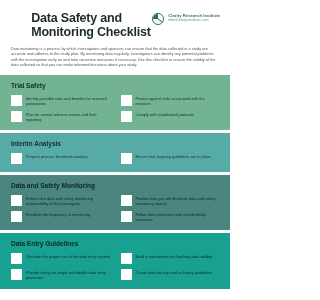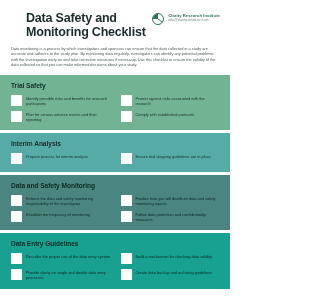--- a/index.html
+++ b/index.html
@@ -16,23 +16,23 @@
   .page {
     width: 230px;
     height: 300px;
     position: relative;
     background: #ffffff;
     box-sizing: border-box;
   }
 
   
   .header {
-    padding: 11px 10px 0 26px;
-    display: flex;
-    justify-content: space-between;
+    padding: 11px 10px 0 5px;
+    display: flex;
+    justify-content: flex-end;
     align-items: flex-start;
   }
   .title {
     font-size: 12.5px;
     line-height: 14px;
     font-weight: bold;
     color: #1c2b2b;
     letter-spacing: -0.2px;
     max-width: 120px;
   }

